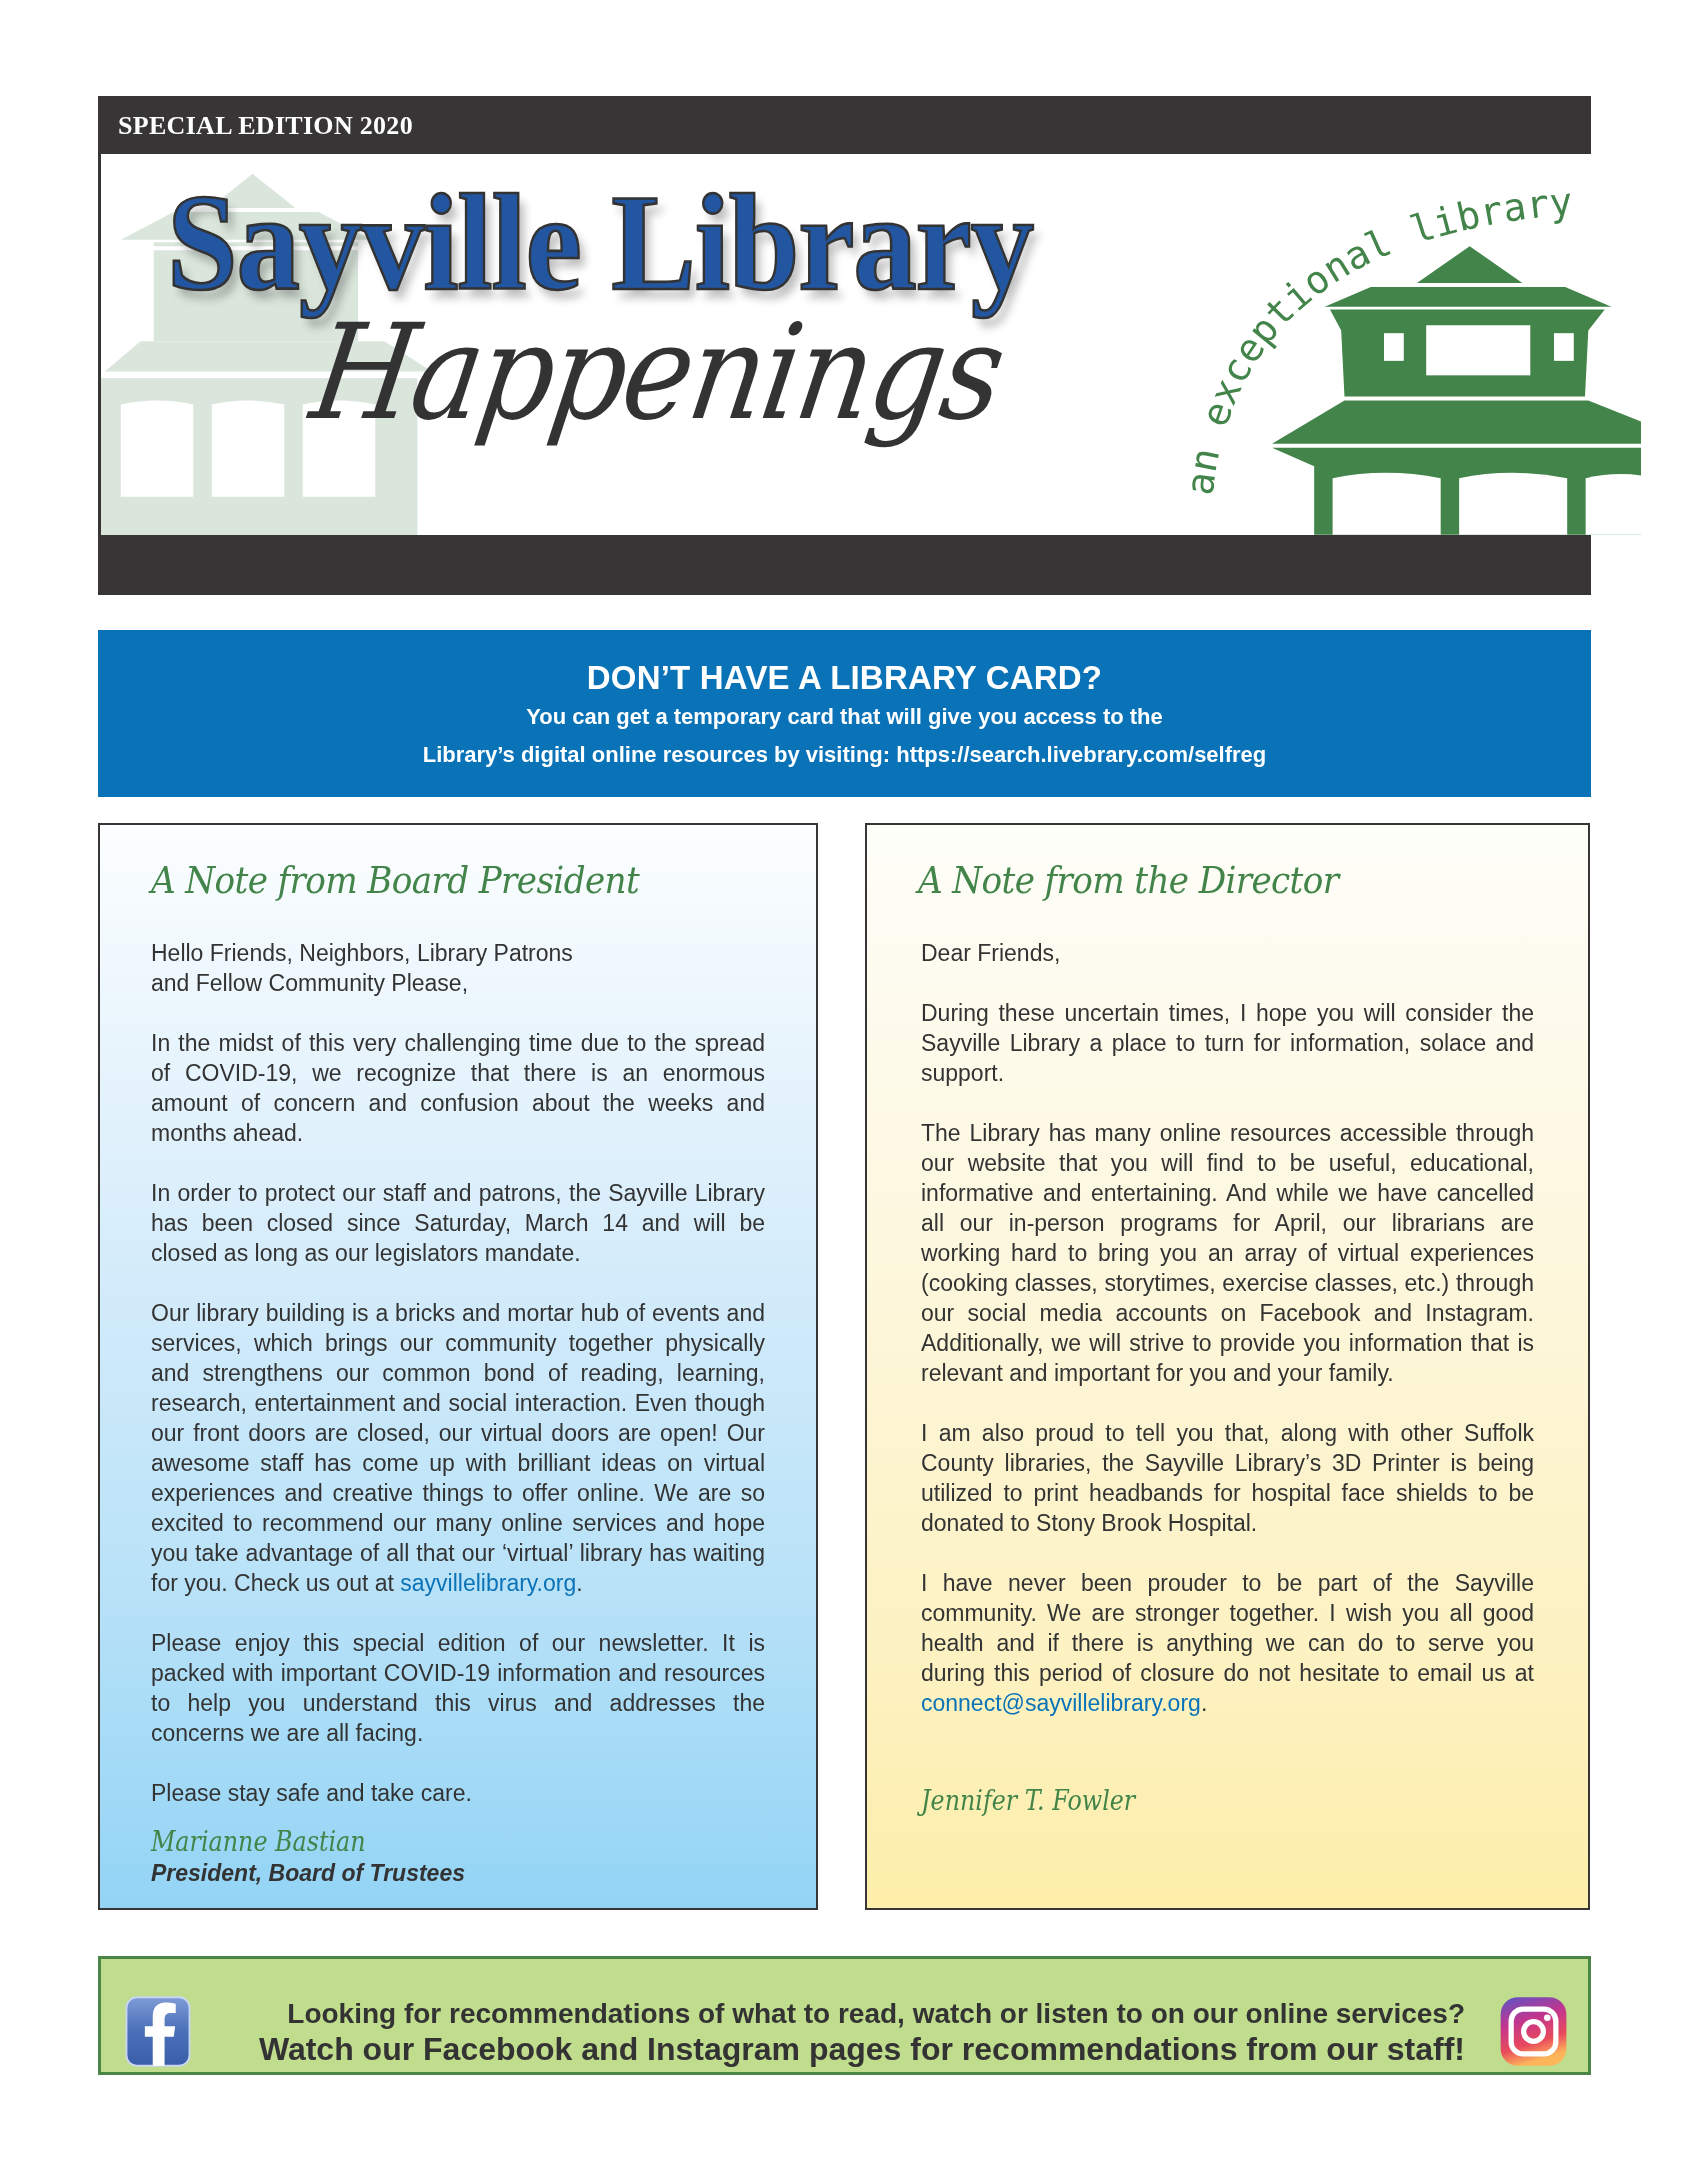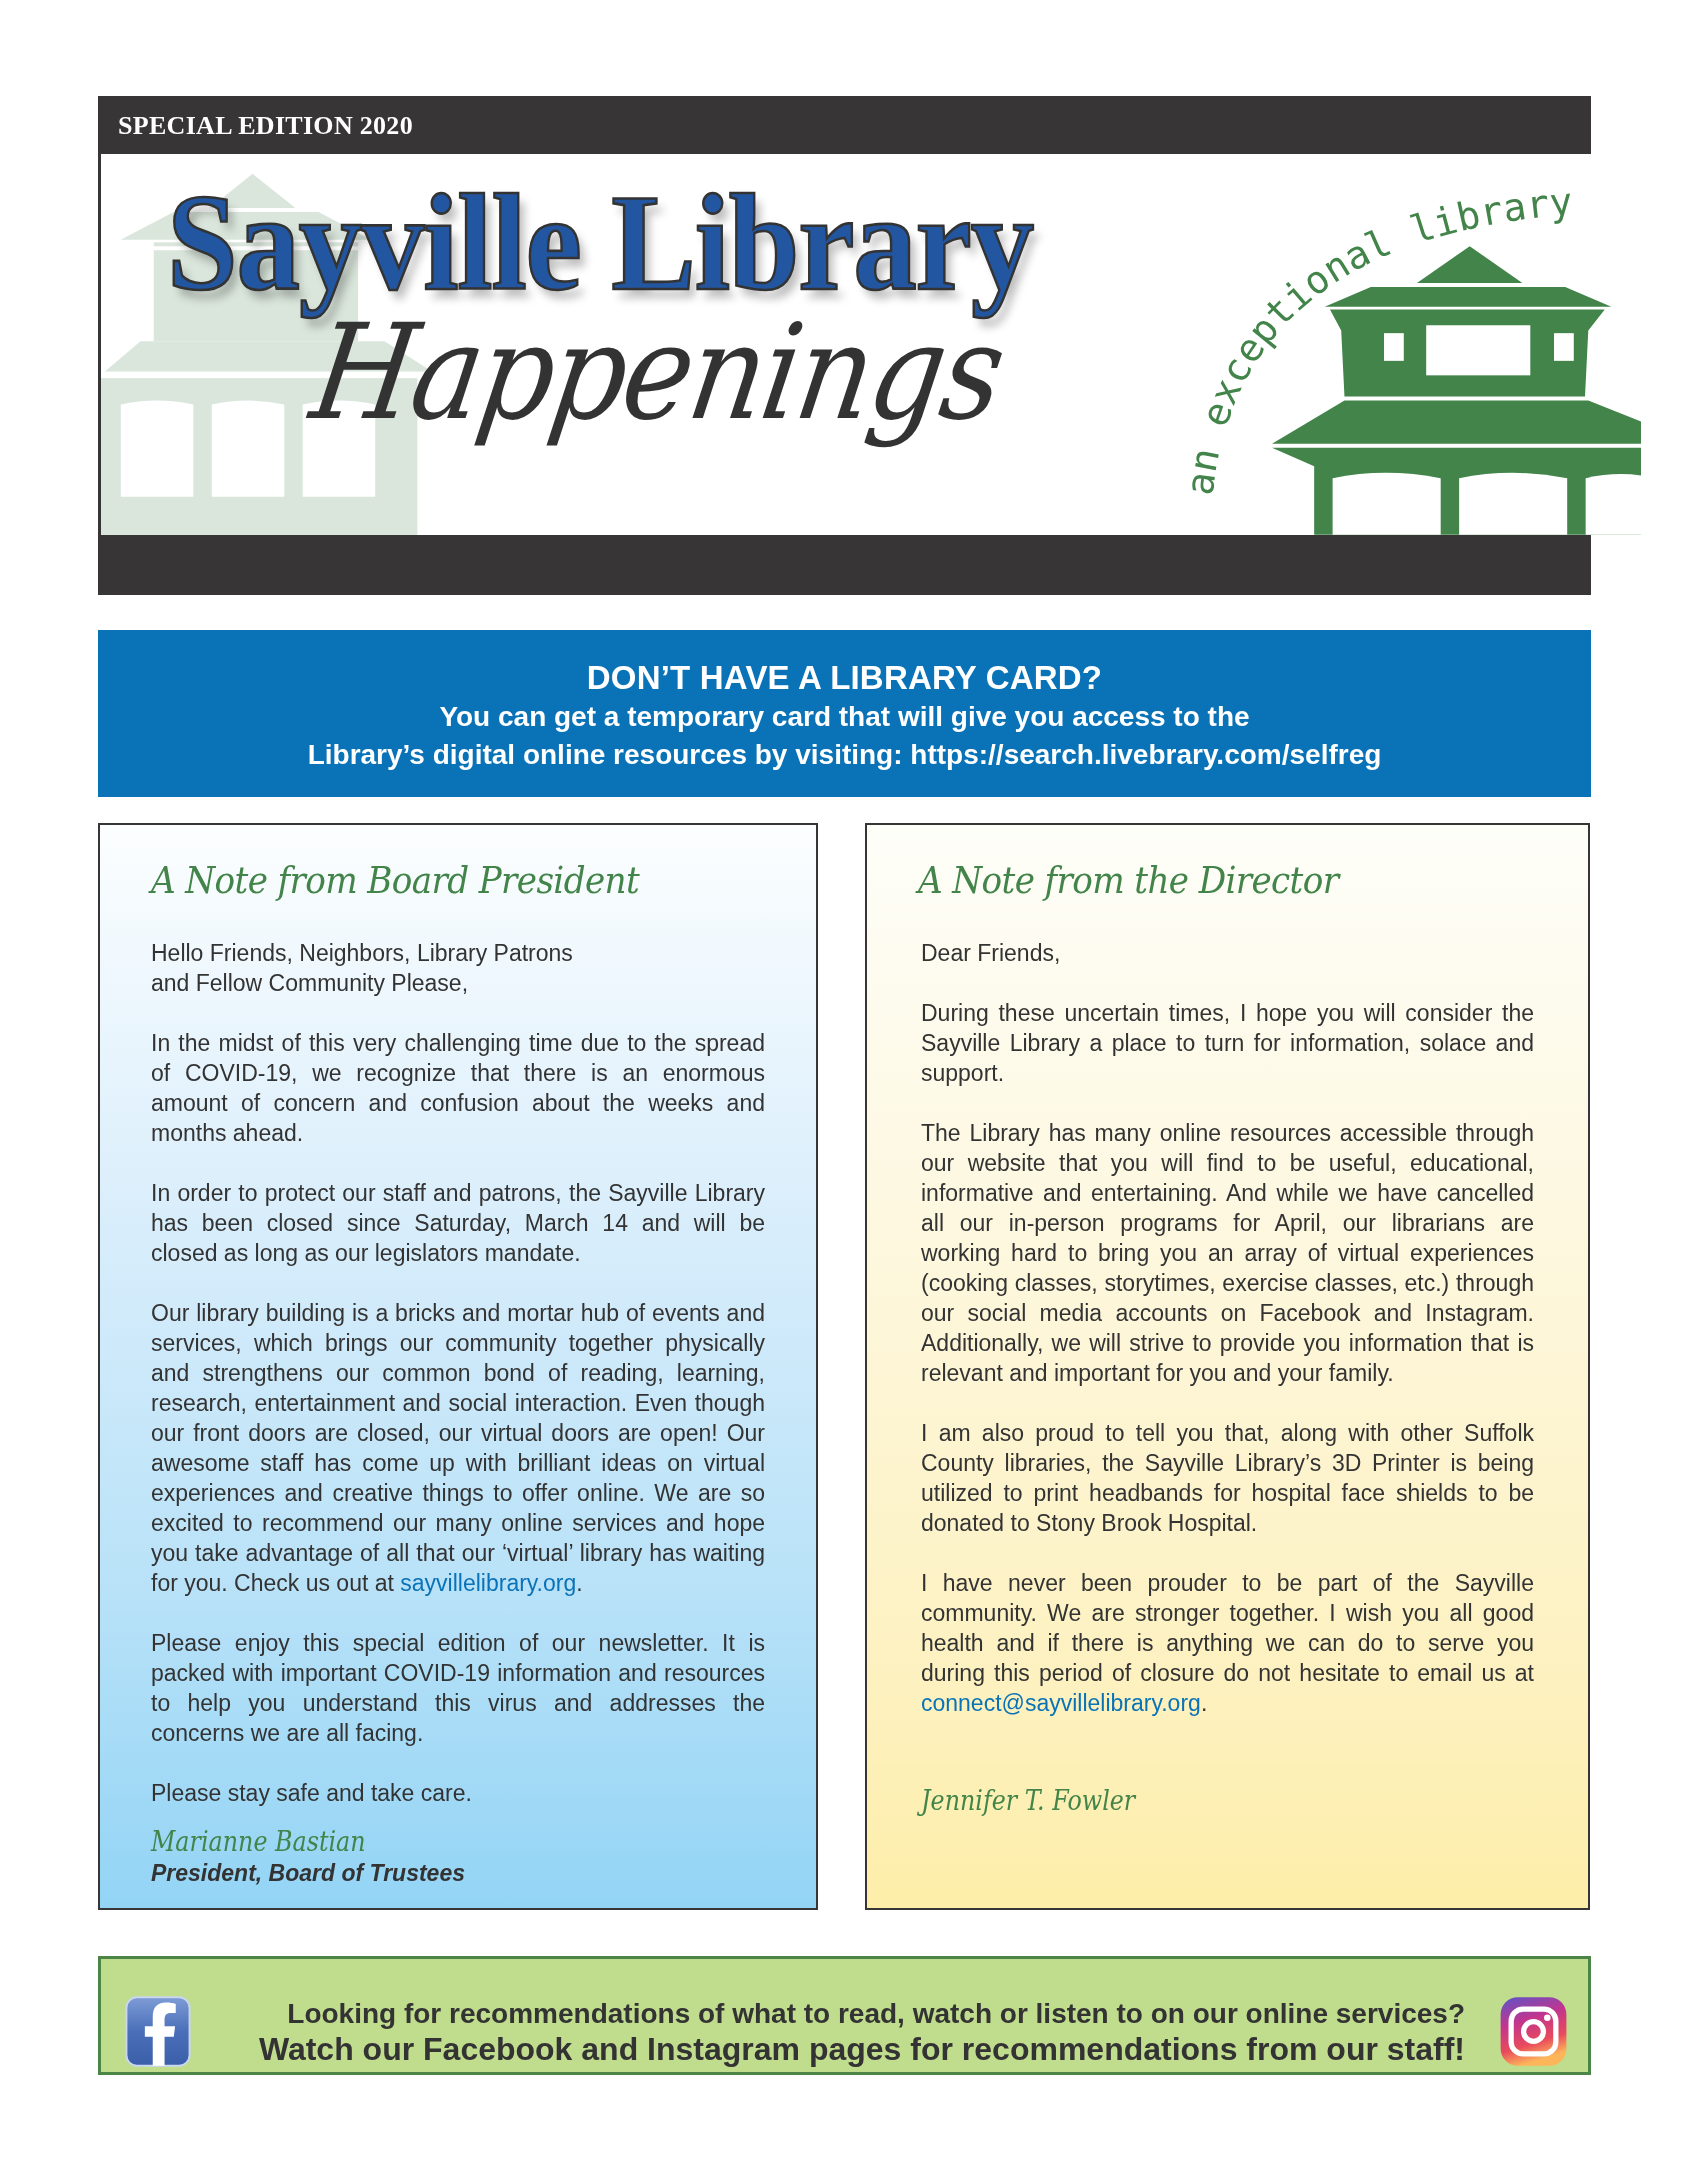--- a/index.html
+++ b/index.html
@@ -28,21 +28,21 @@
     .title-happenings { position: absolute; left: 224px; top: 152px; font-family: "DejaVu Serif", serif;
       font-style: italic; font-size: 132px; line-height: 1; color: #333333; letter-spacing: -2.6px;
       transform: scaleX(0.88) skewX(-10deg); transform-origin: left top; }
     .green-gazebo { position: absolute; right: 0; top: 92px; }
     .arc-text { position: absolute; right: 0; top: 0; }
 
     
     .card-banner { position: absolute; left: 98px; top: 630px; width: 1493px; height: 167px;
       background: #0a73b8; text-align: center; color: #ffffff; font-weight: bold; }
     .card-banner .headline { margin-top: 28px; font-size: 33px; line-height: 40px; letter-spacing: 0.2px; }
-    .card-banner .line { font-size: 28px; line-height: 38px; }
+    .card-banner .line { font-size: 22px; line-height: 38px; }
 
     
     .note { position: absolute; top: 823px; height: 1087px; border: 2.6px solid #383536; }
     .note.left { left: 98px; width: 720px;
       background: linear-gradient(to bottom, #fcfeff 0%, #daeefb 35%, #b9e2f8 70%, #93d4f5 100%); }
     .note.right { left: 865px; width: 725px;
       background: linear-gradient(to bottom, #fefef9 0%, #fdf7dd 40%, #fdf1bf 80%, #fdeea9 100%); }
     .note .note-title { position: absolute; left: 51px; top: 33px; font-family: "DejaVu Serif", serif;
       font-style: italic; font-size: 38px; color: #428449; letter-spacing: -0.7px; transform: scaleX(0.9);
       transform-origin: left top; }

